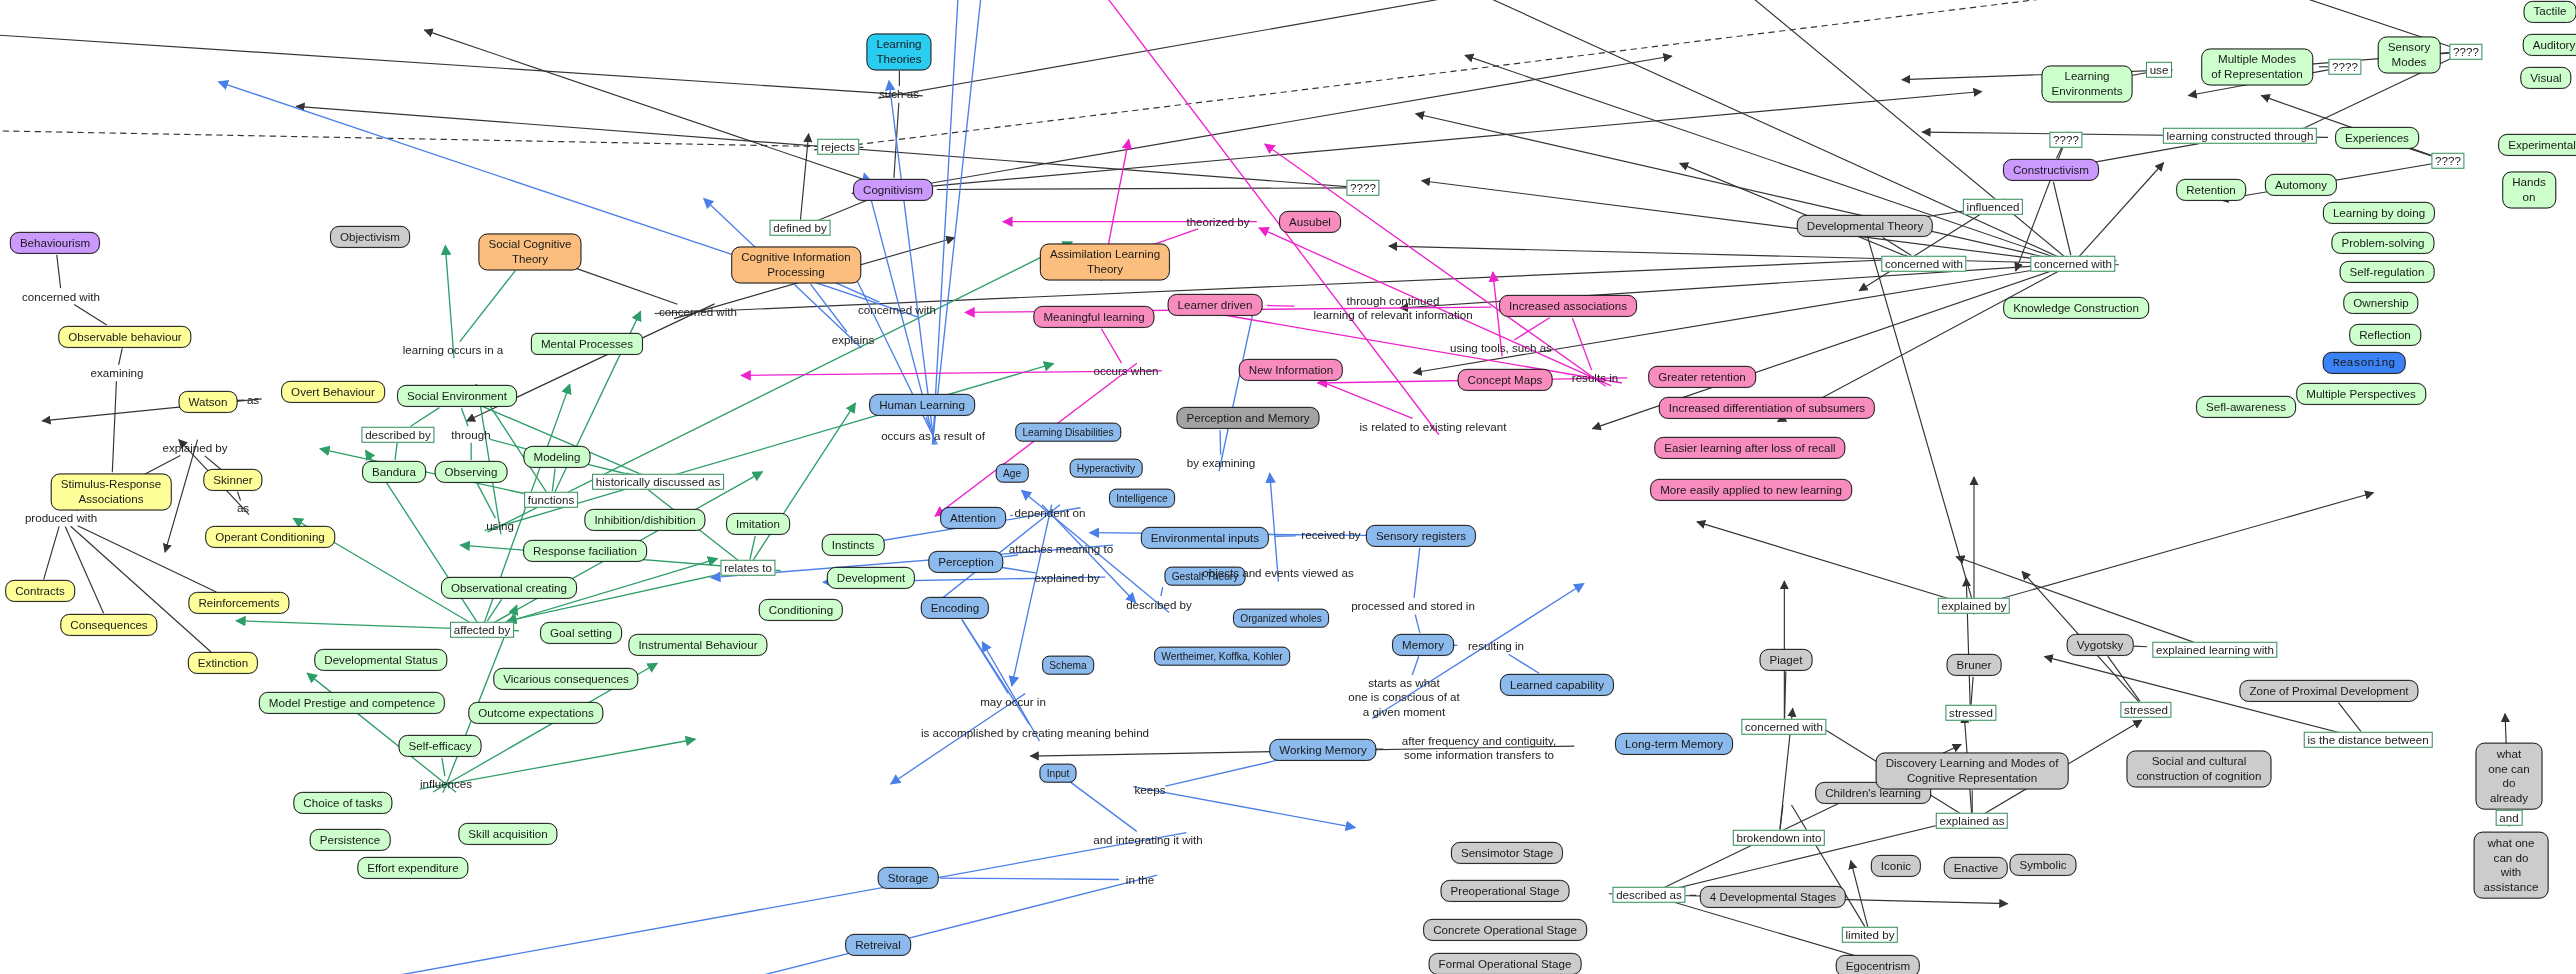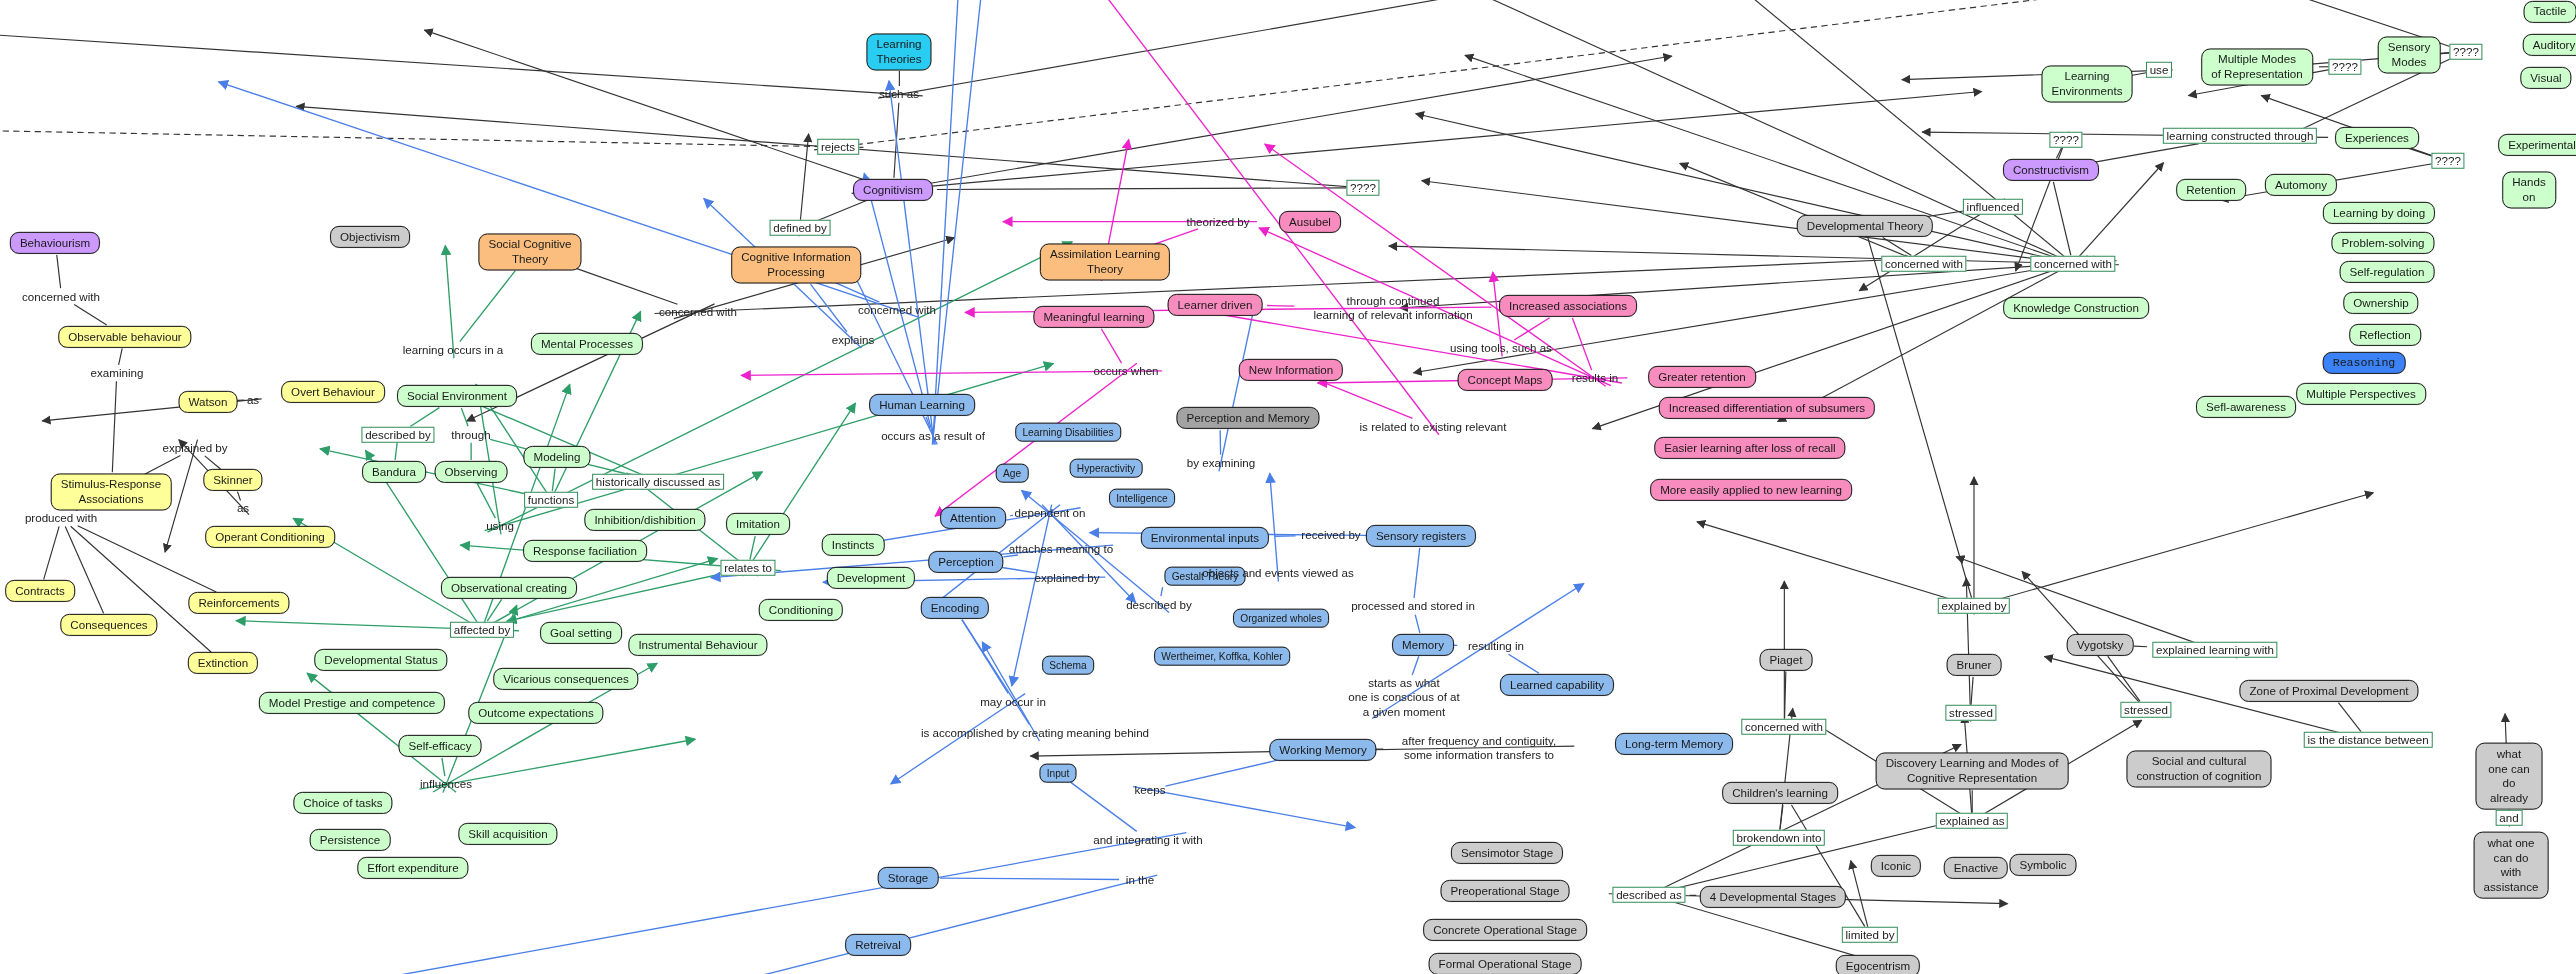--- a/index.html
+++ b/index.html
@@ -241,21 +241,21 @@
     <div class="node" style="left: 1310px; top: 222px; background-color: rgb(249, 140, 190);">Ausubel</div>
     <div class="node" style="left: 1094px; top: 317px; background-color: rgb(249, 140, 190);">Meaningful learning</div>
     <div class="node" style="left: 1215px; top: 305px; background-color: rgb(249, 140, 190);">Learner driven</div>
     <div class="node" style="left: 1568px; top: 306px; background-color: rgb(249, 140, 190);">Increased associations</div>
     <div class="node" style="left: 1505px; top: 380px; background-color: rgb(249, 140, 190);">Concept Maps</div>
     <div class="node" style="left: 1702px; top: 377px; background-color: rgb(249, 140, 190);">Greater retention</div>
     <div class="node" style="left: 1767px; top: 408px; background-color: rgb(249, 140, 190);">Increased differentiation of subsumers</div>
     <div class="node" style="left: 1750px; top: 448px; background-color: rgb(249, 140, 190);">Easier learning after loss of recall</div>
     <div class="node" style="left: 1751px; top: 490px; background-color: rgb(249, 140, 190);">More easily applied to new learning</div>
     <div class="node" style="left: 1291px; top: 370px; background-color: rgb(249, 140, 190);">New Information</div>
-    <div class="node" style="left: 587px; top: 344px; background-color: rgb(204, 255, 204);">Mental Processes</div>
+    <div class="node" style="left: 587px; top: 344px; background-color: rgb(204, 255, 204); border-radius: 6px;">Mental Processes</div>
     <div class="node" style="left: 125px; top: 337px; background-color: rgb(255, 255, 153);">Observable behaviour</div>
     <div class="node" style="left: 208px; top: 402px; background-color: rgb(255, 255, 153);">Watson</div>
     <div class="node" style="left: 333px; top: 392px; background-color: rgb(255, 255, 153);">Overt Behaviour</div>
     <div class="node" style="left: 233px; top: 480px; background-color: rgb(255, 255, 153);">Skinner</div>
     <div class="node" style="left: 270px; top: 537px; background-color: rgb(255, 255, 153);">Operant Conditioning</div>
     <div class="node" style="left: 111px; top: 492px; background-color: rgb(255, 255, 153);">Stimulus-Response
 Associations</div>
     <div class="node" style="left: 40px; top: 591px; background-color: rgb(255, 255, 153);">Contracts</div>
     <div class="node" style="left: 109px; top: 625px; background-color: rgb(255, 255, 153);">Consequences</div>
     <div class="node" style="left: 239px; top: 603px; background-color: rgb(255, 255, 153);">Reinforcements</div>
@@ -323,21 +323,21 @@
     <div class="node" style="left: 2387px; top: 272px; background-color: rgb(204, 255, 204);">Self-regulation</div>
     <div class="node" style="left: 2381px; top: 303px; background-color: rgb(204, 255, 204);">Ownership</div>
     <div class="node" style="left: 2385px; top: 335px; background-color: rgb(204, 255, 204);">Reflection</div>
     <div class="node" style="left: 2364px; top: 363px; background-color: #3b82f6; font-family: Liberation Mono, monospace;">Reasoning</div>
     <div class="node" style="left: 2361px; top: 394px; background-color: rgb(204, 255, 204);">Multiple Perspectives</div>
     <div class="node" style="left: 2246px; top: 407px; background-color: rgb(204, 255, 204);">Sefl-awareness</div>
     <div class="node" style="left: 2033px; top: 308px; background-color: rgb(204, 255, 204); margin-left: 43px;">Knowledge Construction</div>
     <div class="node" style="left: 1786px; top: 660px; background-color: rgb(204, 204, 204);">Piaget</div>
     <div class="node" style="left: 1974px; top: 665px; background-color: rgb(204, 204, 204);">Bruner</div>
     <div class="node" style="left: 2100px; top: 645px; background-color: rgb(204, 204, 204);">Vygotsky</div>
-    <div class="node" style="left: 1780px; top: 793px; background-color: rgb(204, 204, 204);">Children's learning</div>
+    <div class="node" style="left: 1873px; top: 793px; background-color: rgb(204, 204, 204);">Children's learning</div>
     <div class="node" style="left: 1972px; top: 771px; background-color: rgb(204, 204, 204);">Discovery Learning and Modes of
 Cognitive Representation</div>
     <div class="node" style="left: 1896px; top: 866px; background-color: rgb(204, 204, 204);">Iconic</div>
     <div class="node" style="left: 1976px; top: 868px; background-color: rgb(204, 204, 204);">Enactive</div>
     <div class="node" style="left: 2043px; top: 865px; background-color: rgb(204, 204, 204);">Symbolic</div>
     <div class="node" style="left: 2199px; top: 769px; background-color: rgb(204, 204, 204);">Social and cultural
 construction of cognition</div>
     <div class="node" style="left: 2329px; top: 691px; background-color: rgb(204, 204, 204);">Zone of Proximal Development</div>
     <div class="node" style="left: 2509px; top: 776px; background-color: rgb(204, 204, 204);">what one can do already</div>
     <div class="node" style="left: 2511px; top: 865px; background-color: rgb(204, 204, 204);">what one can do with assistance</div>

